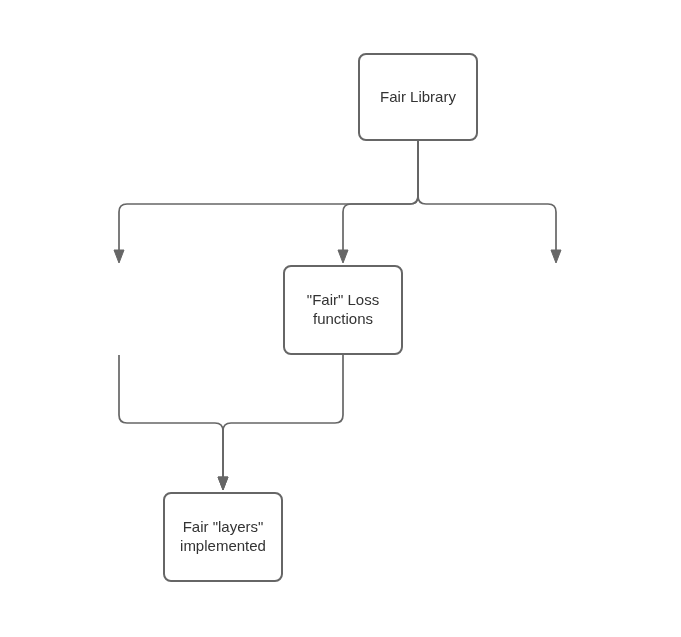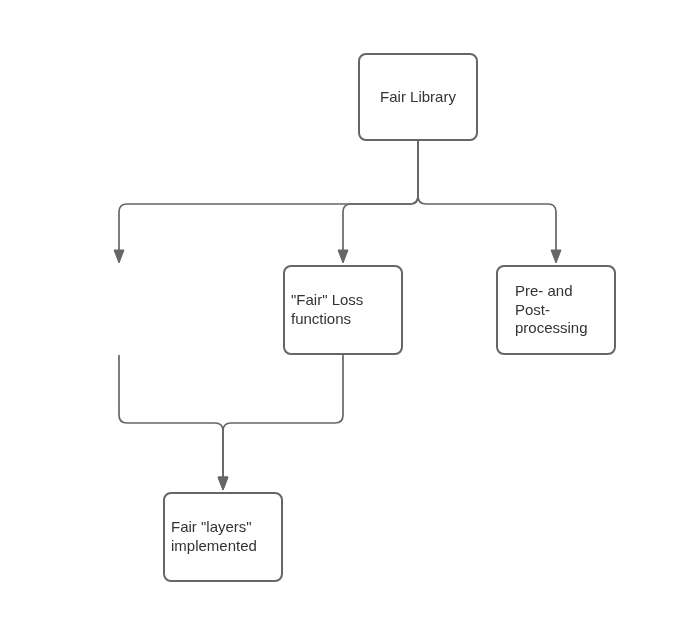--- a/index.html
+++ b/index.html
@@ -45,21 +45,21 @@
     border: 2px solid var(--node-border);
     border-radius: 8px;
     background: var(--node-fill);
     display: flex;
     align-items: center;
     justify-content: center;
   }
   .node .label {
     display: block;
     max-width: 104px;
-    text-align: left;
+    text-align: center;
     font-size: 15px;
     line-height: 1.25;
     color: var(--text);
   }
   .node .label.narrow {
     max-width: 82px;
   }
 </style>
 </head>
 <body>
@@ -96,21 +96,18 @@
 
   <div class="node" style="left:358px; top:53px; width:120px; height:88px;">
     <span class="label">Fair Library</span>
   </div>
 
 
   <div class="node" style="left:283px; top:265px; width:120px; height:90px;">
     <span class="label">"Fair" Loss functions</span>
   </div>
 
-  <div class="node" style="left:496px; top:265px; width:120px; height:90px;">
-    <span class="label narrow">Pre- and Post-processing</span>
-  </div>
 
   <div class="node" style="left:163px; top:492px; width:120px; height:90px;">
     <span class="label">Fair "layers" implemented</span>
   </div>
 
 </div>
 
 </body></html>

